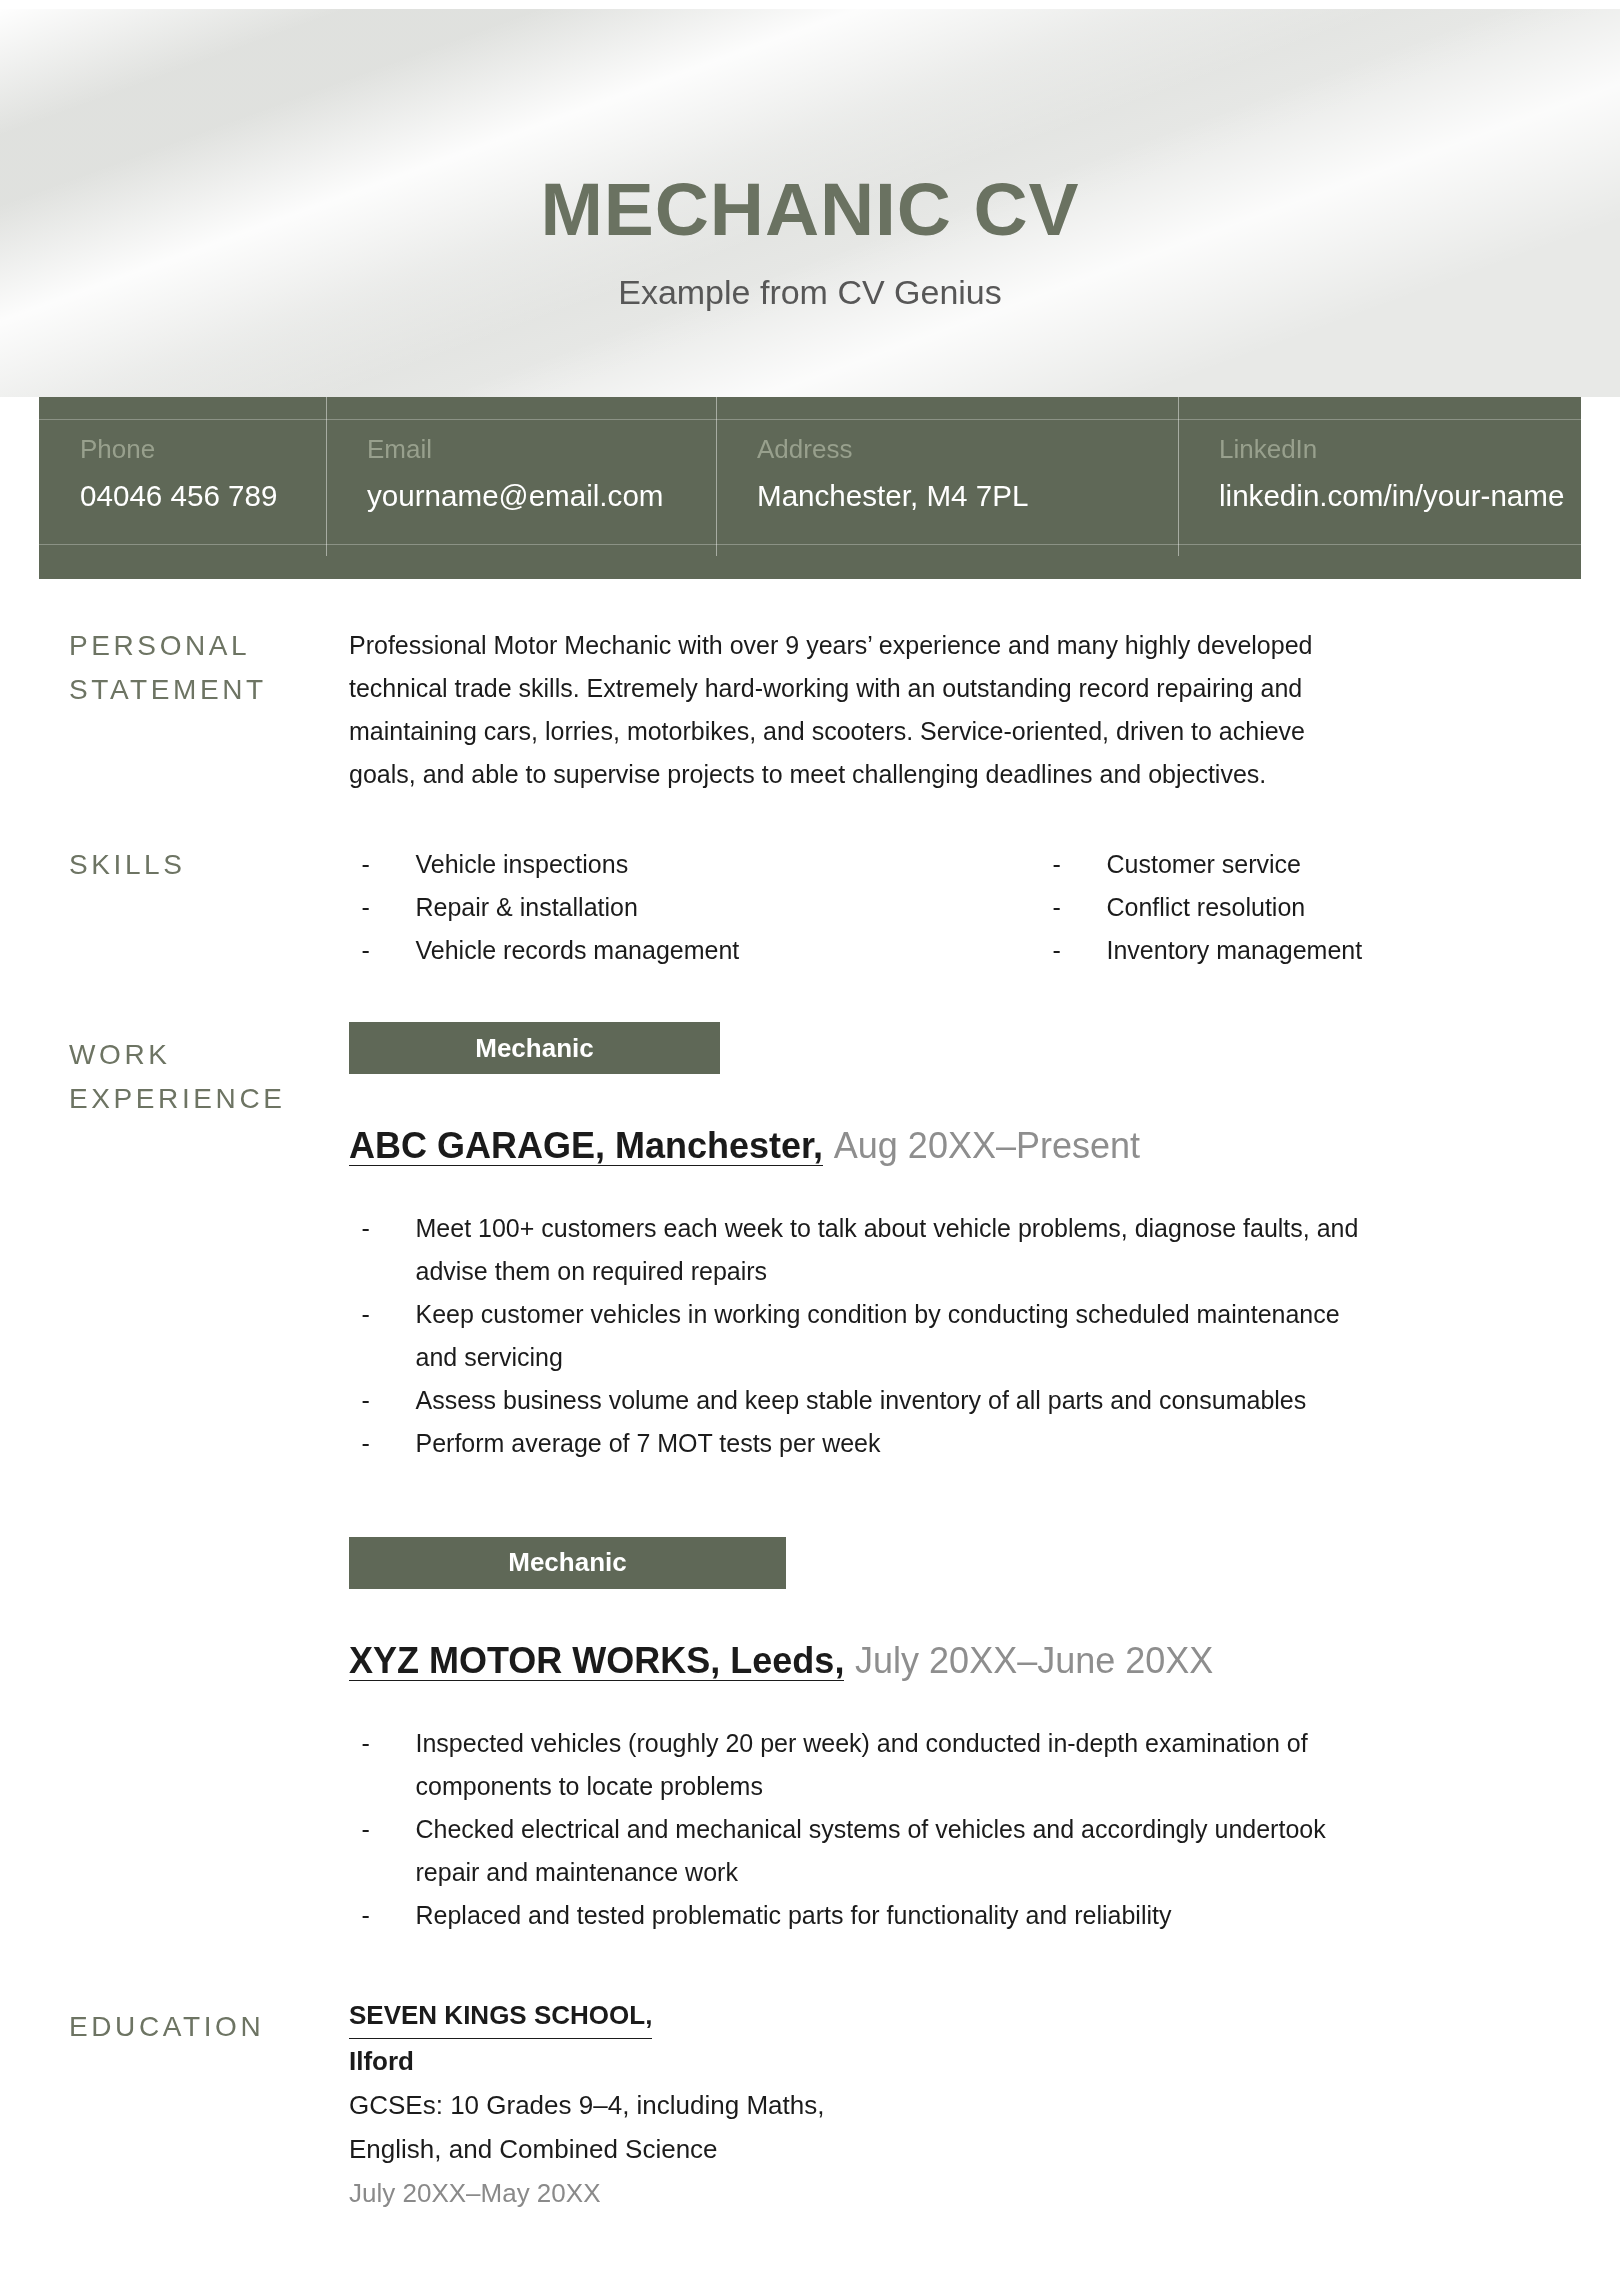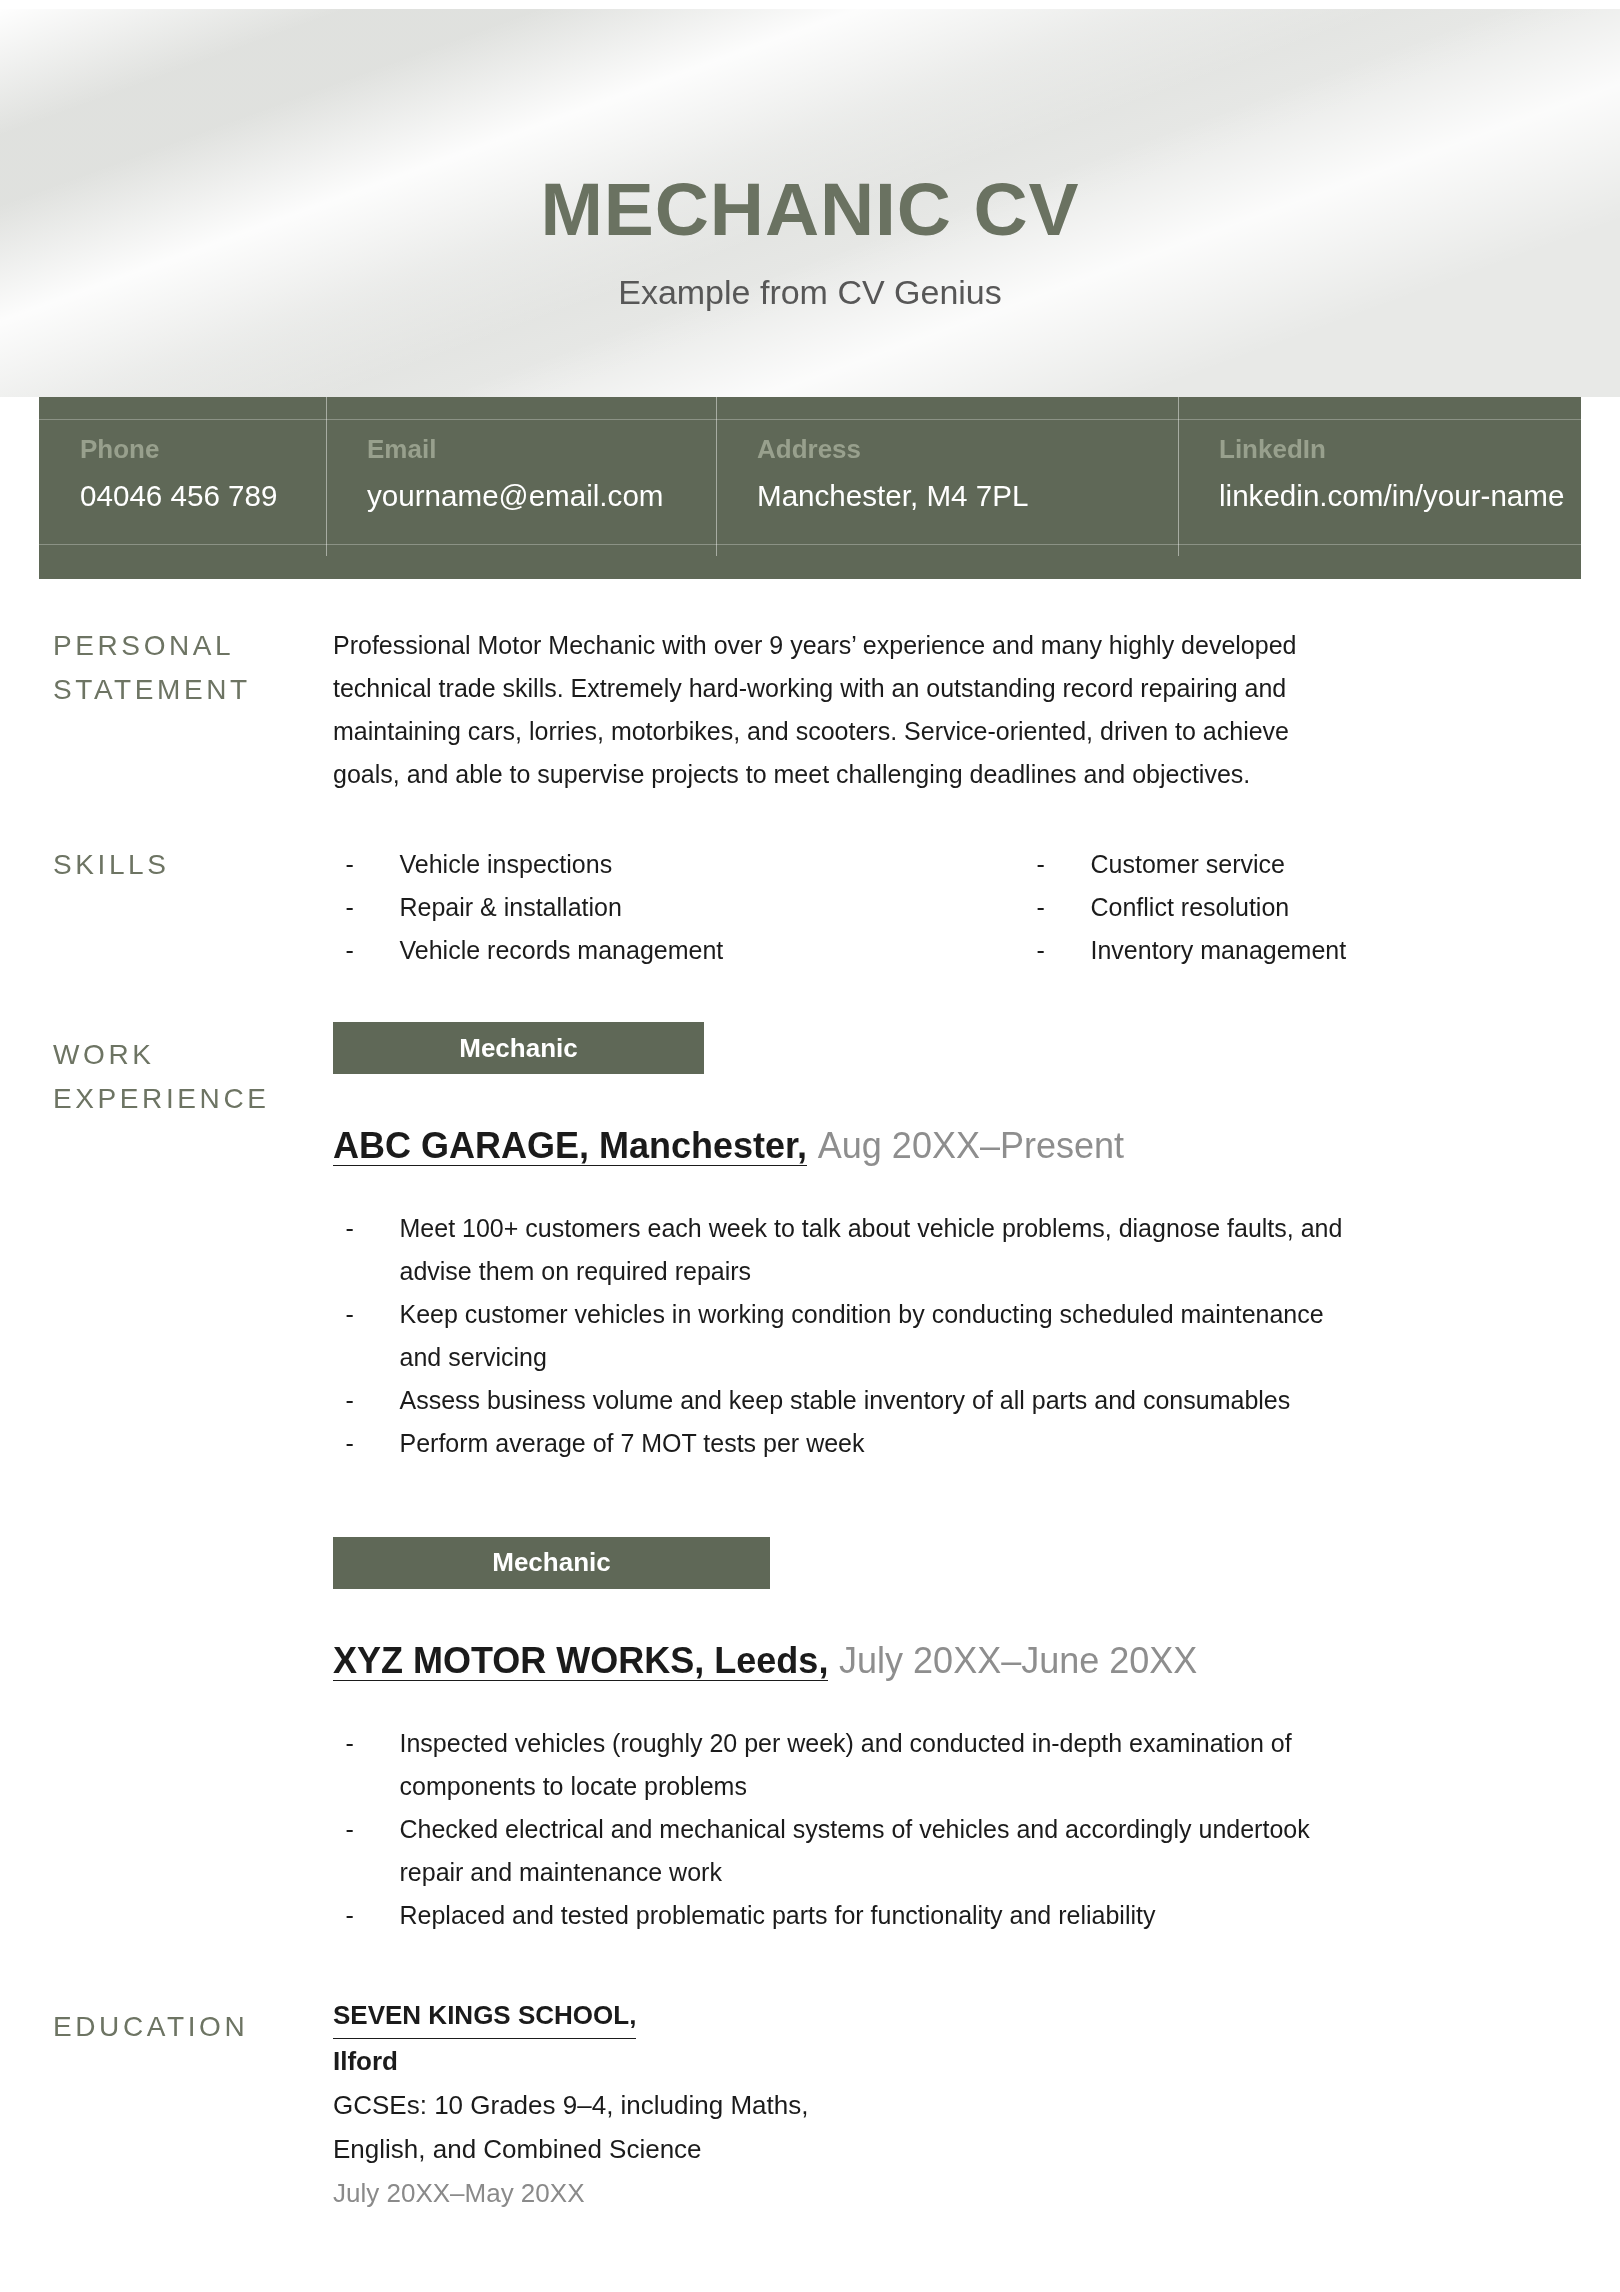--- a/index.html
+++ b/index.html
@@ -28,24 +28,24 @@
     margin:0 39px;height:182px;background:#5f6857;position:relative;box-sizing:border-box;
     display:grid;grid-template-columns:287px 390px 462px 1fr;
   }
   .hairline{position:absolute;left:0;right:0;height:0.9px;background:rgba(255,255,255,0.28);}
   .hl-top{top:21.5px;}
   .hl-bottom{top:147px;}
   .contact-cell{position:relative;padding:38px 0 0 41px;box-sizing:border-box;}
   .contact-cell + .contact-cell::before{
     content:"";position:absolute;left:0;top:0;bottom:23px;width:0.9px;background:rgba(255,255,255,0.45);
   }
-  .contact-label{font-size:26px;font-weight:700;color:#98a08d;margin-bottom:14.3px;line-height:1.15;}
+  .contact-label{font-size:26px;font-weight:400;color:#98a08d;margin-bottom:14.3px;line-height:1.15;}
   .contact-value{font-size:29.6px;color:#ffffff;line-height:1.15;}
   
-  .row{display:grid;grid-template-columns:280px 1fr;margin-left:53px;}
+  .row{display:grid;grid-template-columns:280px 1fr;margin-left:69px;}
   .row-label{
     font-size:28px;letter-spacing:3.6px;line-height:44px;color:#6d7463;
   }
   .row-personal{margin-top:45px;}
   .row-skills{margin-top:47px;}
   .row-work{margin-top:50px;}
   .row-work .row-label{padding-top:10.7px;}
   .row-education{margin-top:56px;}
   .row-education .row-label{padding-top:12.5px;}
   

